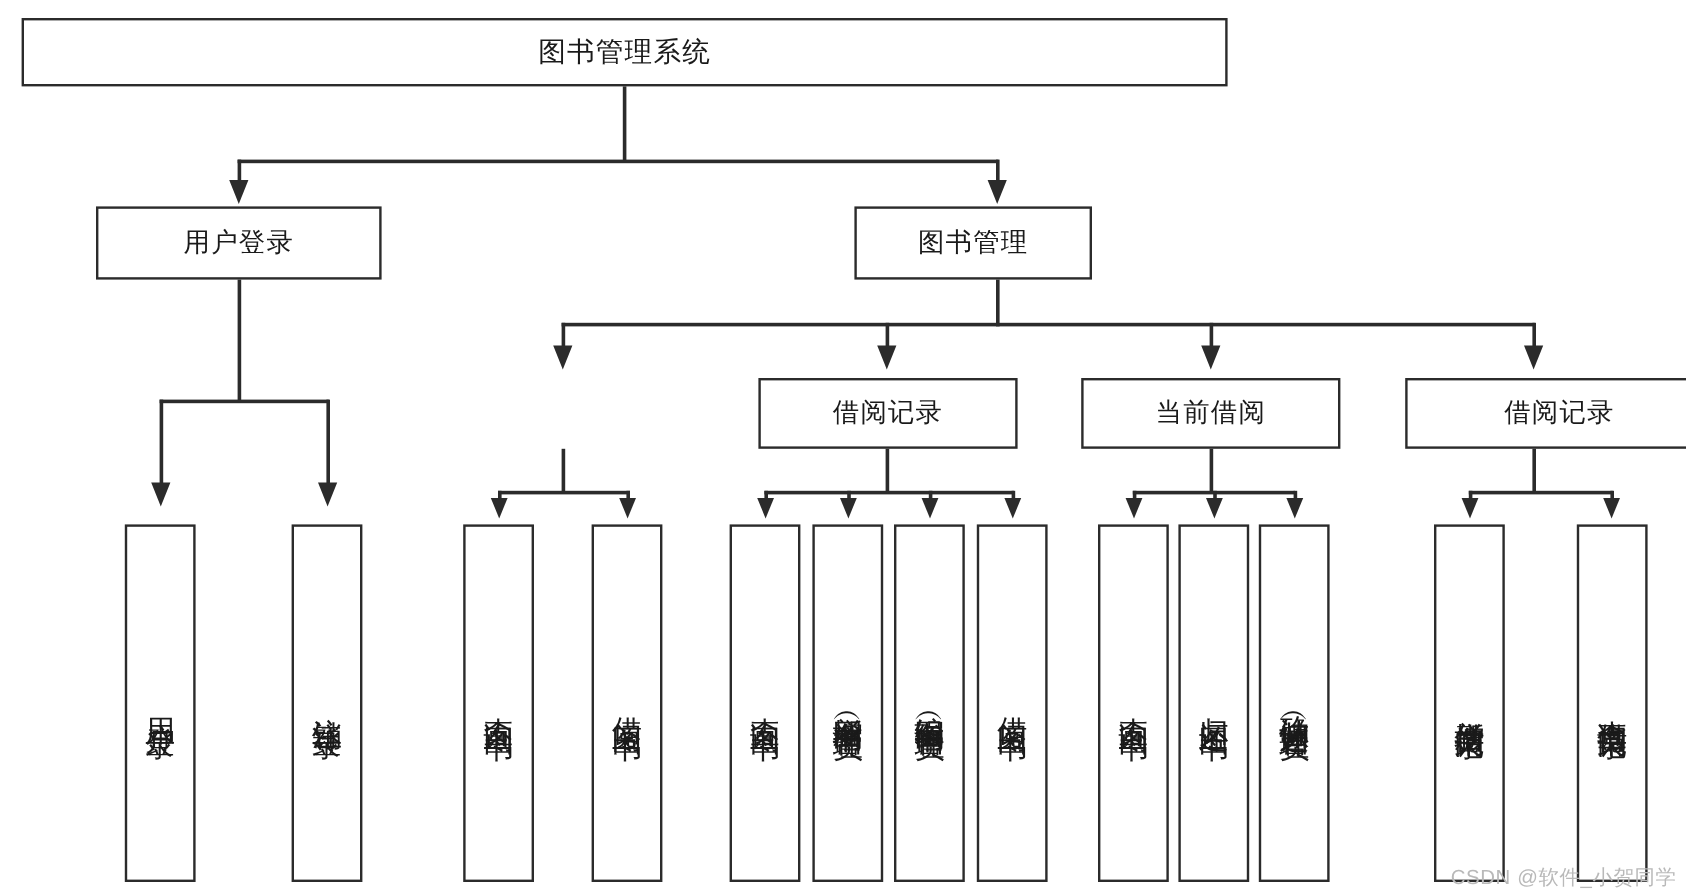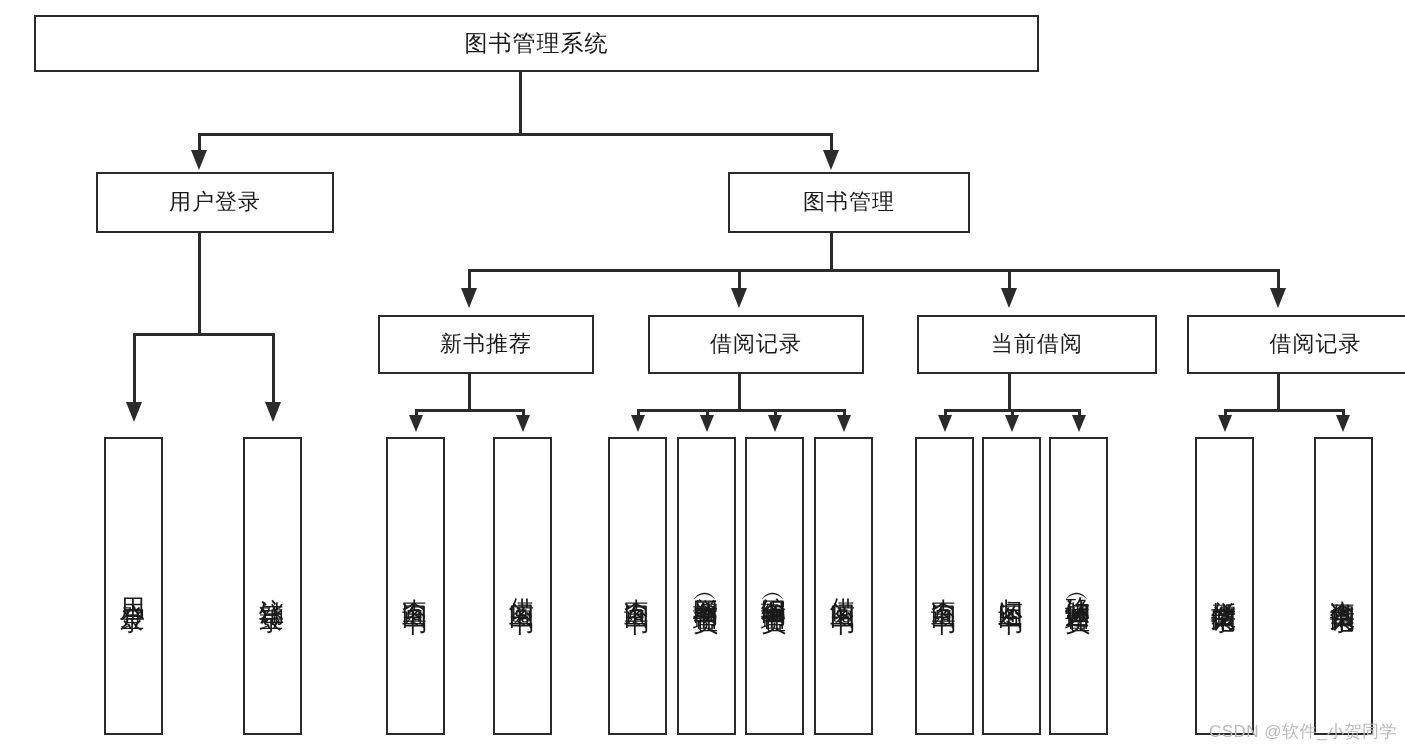--- a/index.html
+++ b/index.html
@@ -25,21 +25,20 @@
     background: #ffffff;
     display: flex;
     align-items: center;
     justify-content: center;
     color: #1a1a1a;
   }
   .node.h-label {
     font-size: 22px;
     line-height: 1.1;
     letter-spacing: 1px;
-    margin-left: 16px;
   }
   .node.root {
     font-size: 23px;
   }
   
   .node.v-label {
     writing-mode: vertical-rl;
     text-orientation: upright;
     font-size: 25px;
     letter-spacing: 4px;
@@ -96,43 +95,42 @@
   <div class="ln h" style="left:198px; top:133px; width:634px;"></div>
 
   <div class="ln v" style="left:198px; top:133px; height:20px;"></div>
   <div class="arrow" style="left:191px; top:150px;"></div>
 
   <div class="ln v" style="left:830px; top:133px; height:20px;"></div>
   <div class="arrow" style="left:823px; top:150px;"></div>
 
   <div class="node h-label" style="left:80px; top:172px; width:238px; height:61px;">用户登录</div>
 
-  <div class="node h-label" style="left:712px; top:172px; width:242px; height:61px;">图书管理</div>
+  <div class="node h-label" style="left:712px; top:172px; width:198px; height:61px;">图书管理</div>
 
   <div class="ln v" style="left:198px; top:233px; height:102px;"></div>
   <div class="ln h" style="left:133px; top:333px; width:141px;"></div>
   <div class="ln v" style="left:133px; top:333px; height:72px;"></div>
   <div class="arrow" style="left:126px; top:402px;"></div>
   <div class="ln v" style="left:272px; top:333px; height:72px;"></div>
   <div class="arrow" style="left:265px; top:402px;"></div>
 
   <div class="ln v" style="left:830px; top:233px; height:39px;"></div>
   <div class="ln h" style="left:468px; top:269px; width:811px;"></div>
   <div class="ln v" style="left:468px; top:269px; height:22px;"></div>
   <div class="arrow" style="left:461px; top:288px;"></div>
   <div class="ln v" style="left:738px; top:269px; height:22px;"></div>
   <div class="arrow" style="left:731px; top:288px;"></div>
   <div class="ln v" style="left:1008px; top:269px; height:22px;"></div>
   <div class="arrow" style="left:1001px; top:288px;"></div>
   <div class="ln v" style="left:1277px; top:269px; height:22px;"></div>
   <div class="arrow" style="left:1270px; top:288px;"></div>
 
-  <div class="node h-label" style="left:362px; top:315px; width:216px; height:59px;">新书推荐</div>
   <div class="node h-label" style="left:632px; top:315px; width:216px; height:59px;">借阅记录</div>
-  <div class="node h-label" style="left:901px; top:315px; width:240px; height:59px;">当前借阅</div>
+  <div class="node h-label" style="left:901px; top:315px; width:216px; height:59px;">当前借阅</div>
   <div class="node h-label" style="left:1171px; top:315px; width:257px; height:59px;">借阅记录</div>
 
   <div class="ln v" style="left:468px; top:374px; height:37px;"></div>
   <div class="ln h" style="left:415px; top:409px; width:110px;"></div>
   <div class="ln v" style="left:415px; top:409px; height:12px;"></div>
   <div class="arrow sm" style="left:409px; top:415px;"></div>
   <div class="ln v" style="left:522px; top:409px; height:12px;"></div>
   <div class="arrow sm" style="left:516px; top:415px;"></div>
 
   <div class="ln v" style="left:738px; top:374px; height:37px;"></div>

